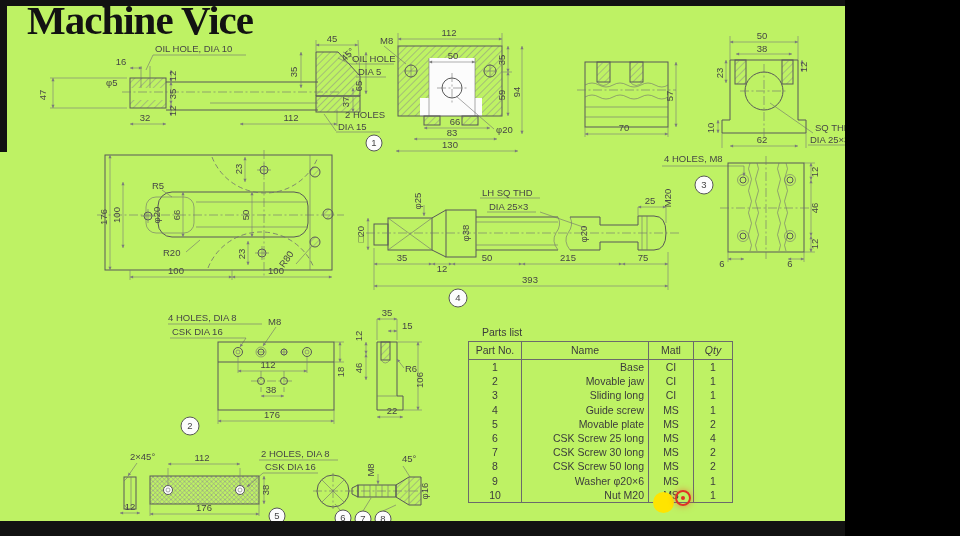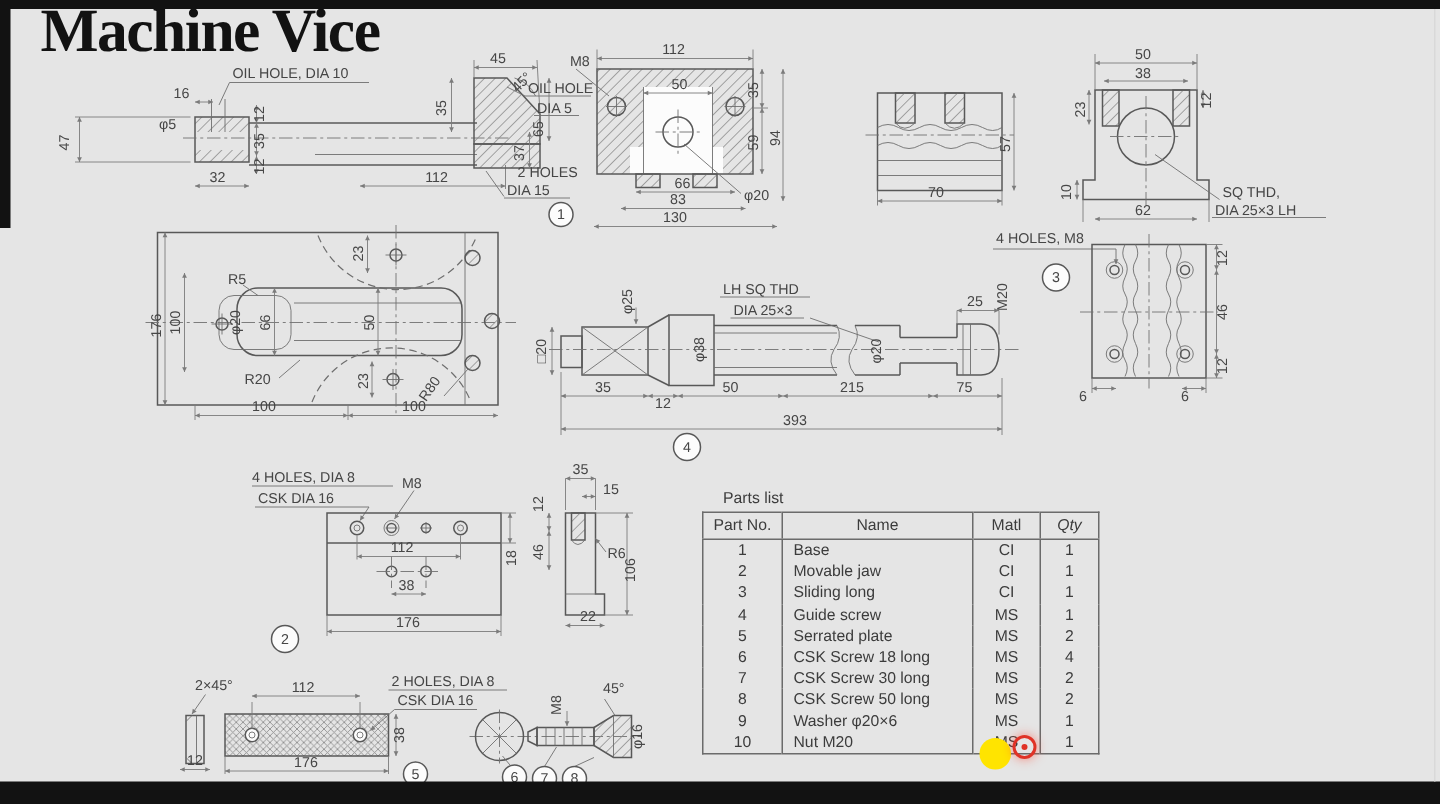--- a/index.html
+++ b/index.html
@@ -1,16 +1,16 @@
 <!DOCTYPE html>
 <html><head>
 <meta charset="utf-8">
 <style>
   html,body{margin:0;padding:0;background:#000;}
-  .stage{position:relative;width:960px;height:536px;background:#e5e5e5;overflow:hidden;
+  .stage{position:relative;width:845px;height:536px;background:#bef264;overflow:hidden;
          font-family:"Liberation Sans","DejaVu Sans",sans-serif;}
   .bar{position:absolute;background:#121212;}
   .bar-top{left:0;top:0;width:960px;height:6px;}
   .bar-bottom{left:0;top:521px;width:960px;height:15px;}
   .bar-left{left:0;top:0;width:7px;height:152px;}
   .edge-line{position:absolute;left:956px;top:6px;width:1px;height:515px;background:#d9d9d9;}
   .title{position:absolute;left:27px;top:-4px;font-family:"Liberation Serif","DejaVu Serif",serif;
          font-weight:bold;font-size:41px;color:#121212;letter-spacing:-1px;}
   svg.draw{position:absolute;left:0;top:0;}
   .ln{stroke:#585858;stroke-width:1;fill:none;}
@@ -28,21 +28,21 @@
   text.tm{text-anchor:middle;}
   
   .parts{position:absolute;left:468px;top:326px;color:#3c3c3c;}
   .pl-title{font-size:10.5px;margin:0 0 3px 14px;}
   .parts table{border-collapse:collapse;border:1.4px solid #6b6b6b;}
   .parts th,.parts td{border-left:1.2px solid #6b6b6b;font-size:10.5px;font-weight:normal;
       color:#3c3c3c;padding:0 4px;text-align:center;height:14.2px;line-height:14.2px;white-space:nowrap;}
   .parts th{height:17px;border-bottom:1.2px solid #6b6b6b;margin-top:44px;}
   .parts th:first-child,.parts td:first-child{border-left:none;}
   .col-part{width:44px;} .col-name{width:118px;} .col-matl{width:36px;} .col-qty{width:30px;font-style:italic;}
-  .parts td.name-col{text-align:left;padding-left:7px;}
+  .parts td.name-col{text-align:right;padding-left:7px;}
   
   .click-dot{position:absolute;left:653px;top:492px;width:21px;height:21px;border-radius:50%;
              background:#ffe400;}
   .cursor-ring{position:absolute;left:675px;top:490px;width:12px;height:12px;border-radius:50%;
              border:2.6px solid #e03226;box-shadow:0 0 7px rgba(255,70,50,.6);}
   .cursor-ring-dot{position:absolute;left:4px;top:4px;width:4px;height:4px;border-radius:50%;background:#e03226;}
 </style>
 </head>
 <body>
 
@@ -524,27 +524,27 @@
             <td>1</td>
           </tr>
           <tr>
             <td>4</td>
             <td class="name-col">Guide screw</td>
             <td>MS</td>
             <td>1</td>
           </tr>
           <tr>
             <td>5</td>
-            <td class="name-col">Serrated plate</td>
+            <td class="name-col">Movable plate</td>
             <td>MS</td>
             <td>2</td>
           </tr>
           <tr>
             <td>6</td>
-            <td class="name-col">CSK Screw 18 long</td>
+            <td class="name-col">CSK Screw 25 long</td>
             <td>MS</td>
             <td>4</td>
           </tr>
           <tr>
             <td>7</td>
             <td class="name-col">CSK Screw 30 long</td>
             <td>MS</td>
             <td>2</td>
           </tr>
           <tr>

